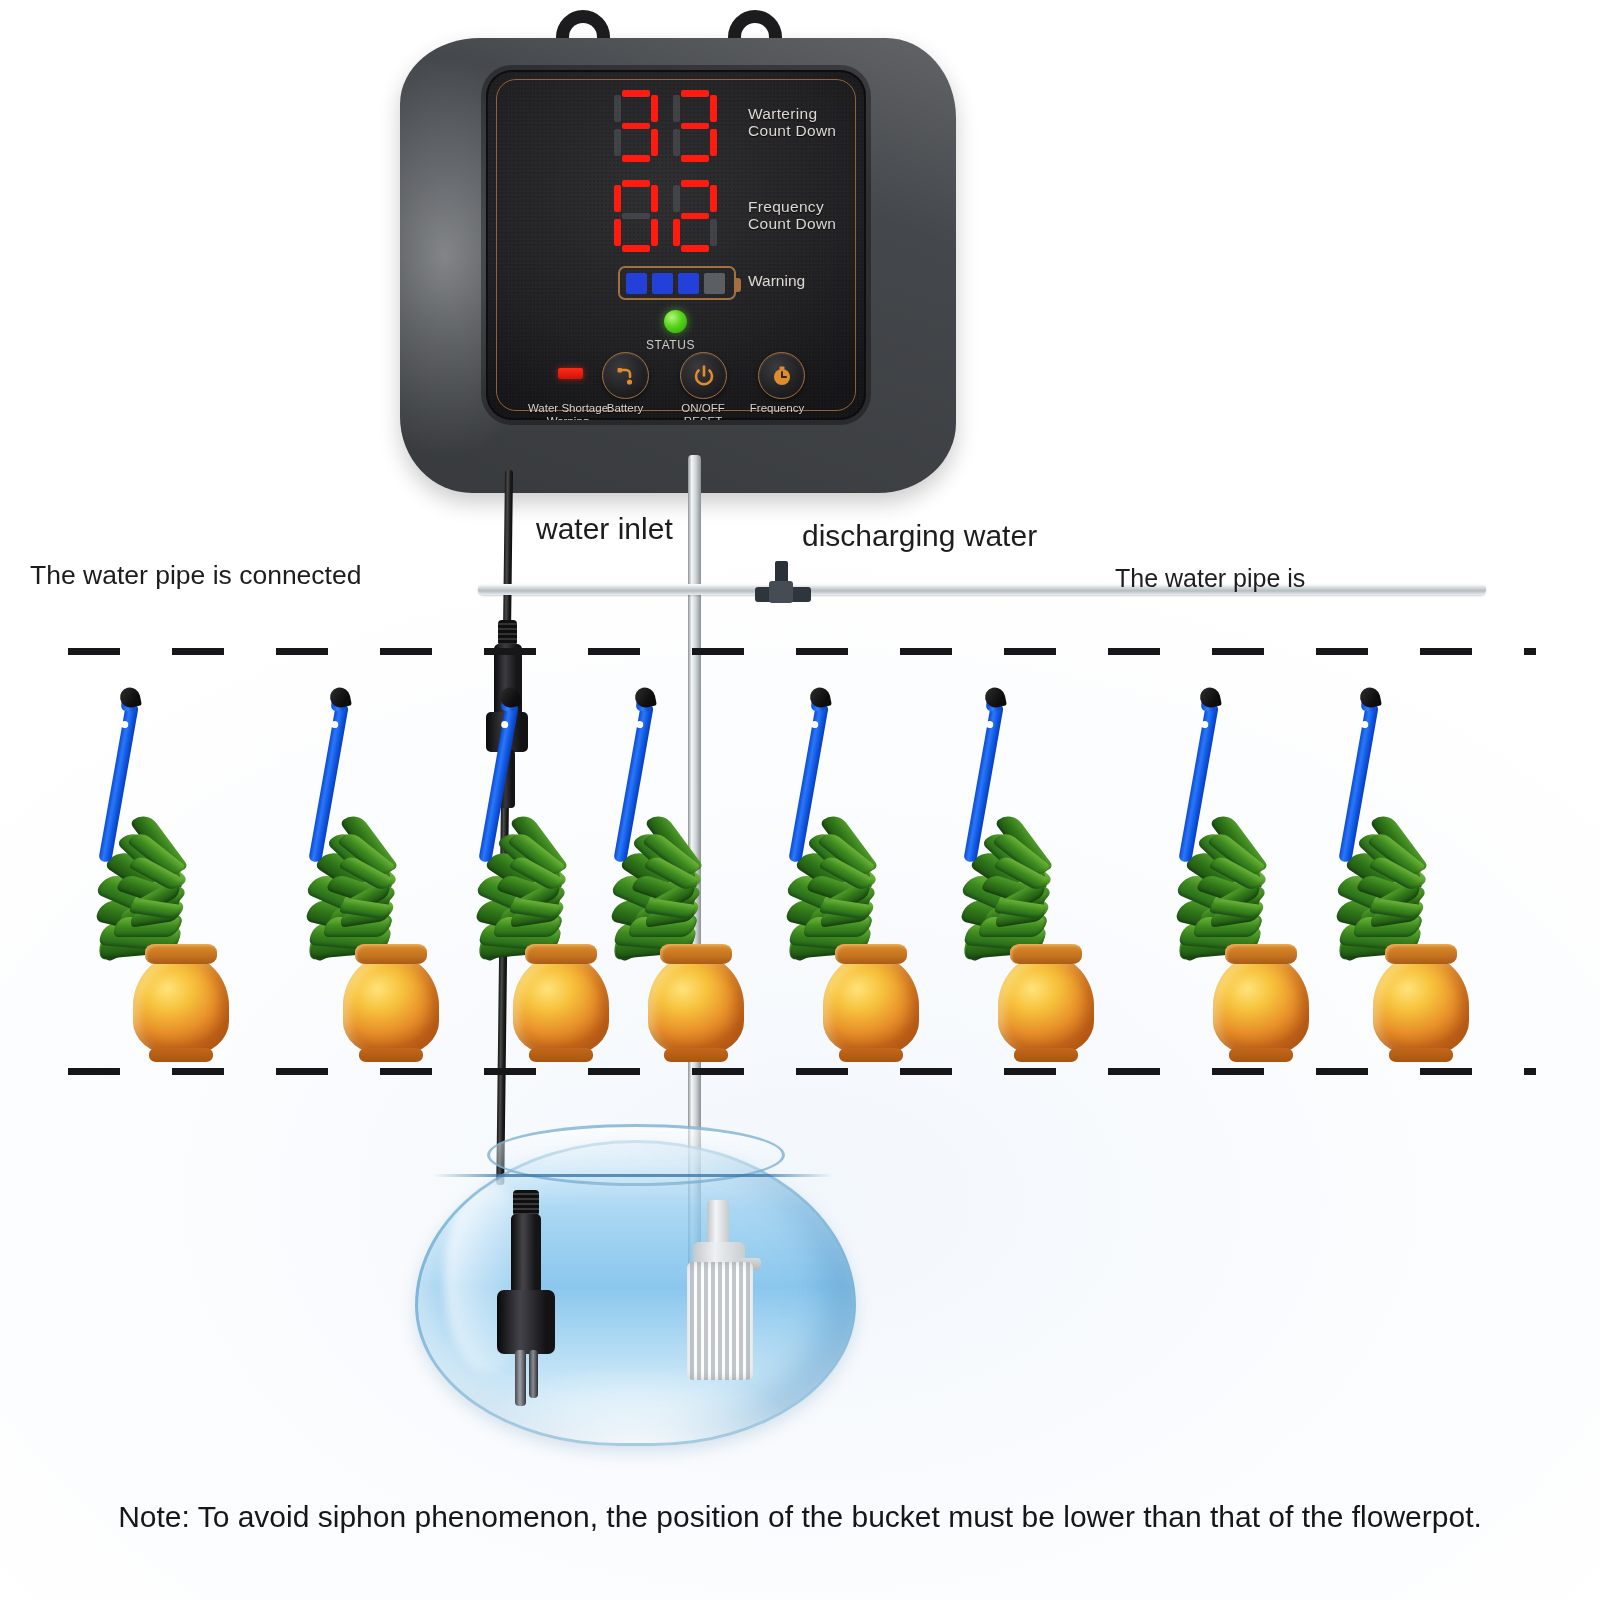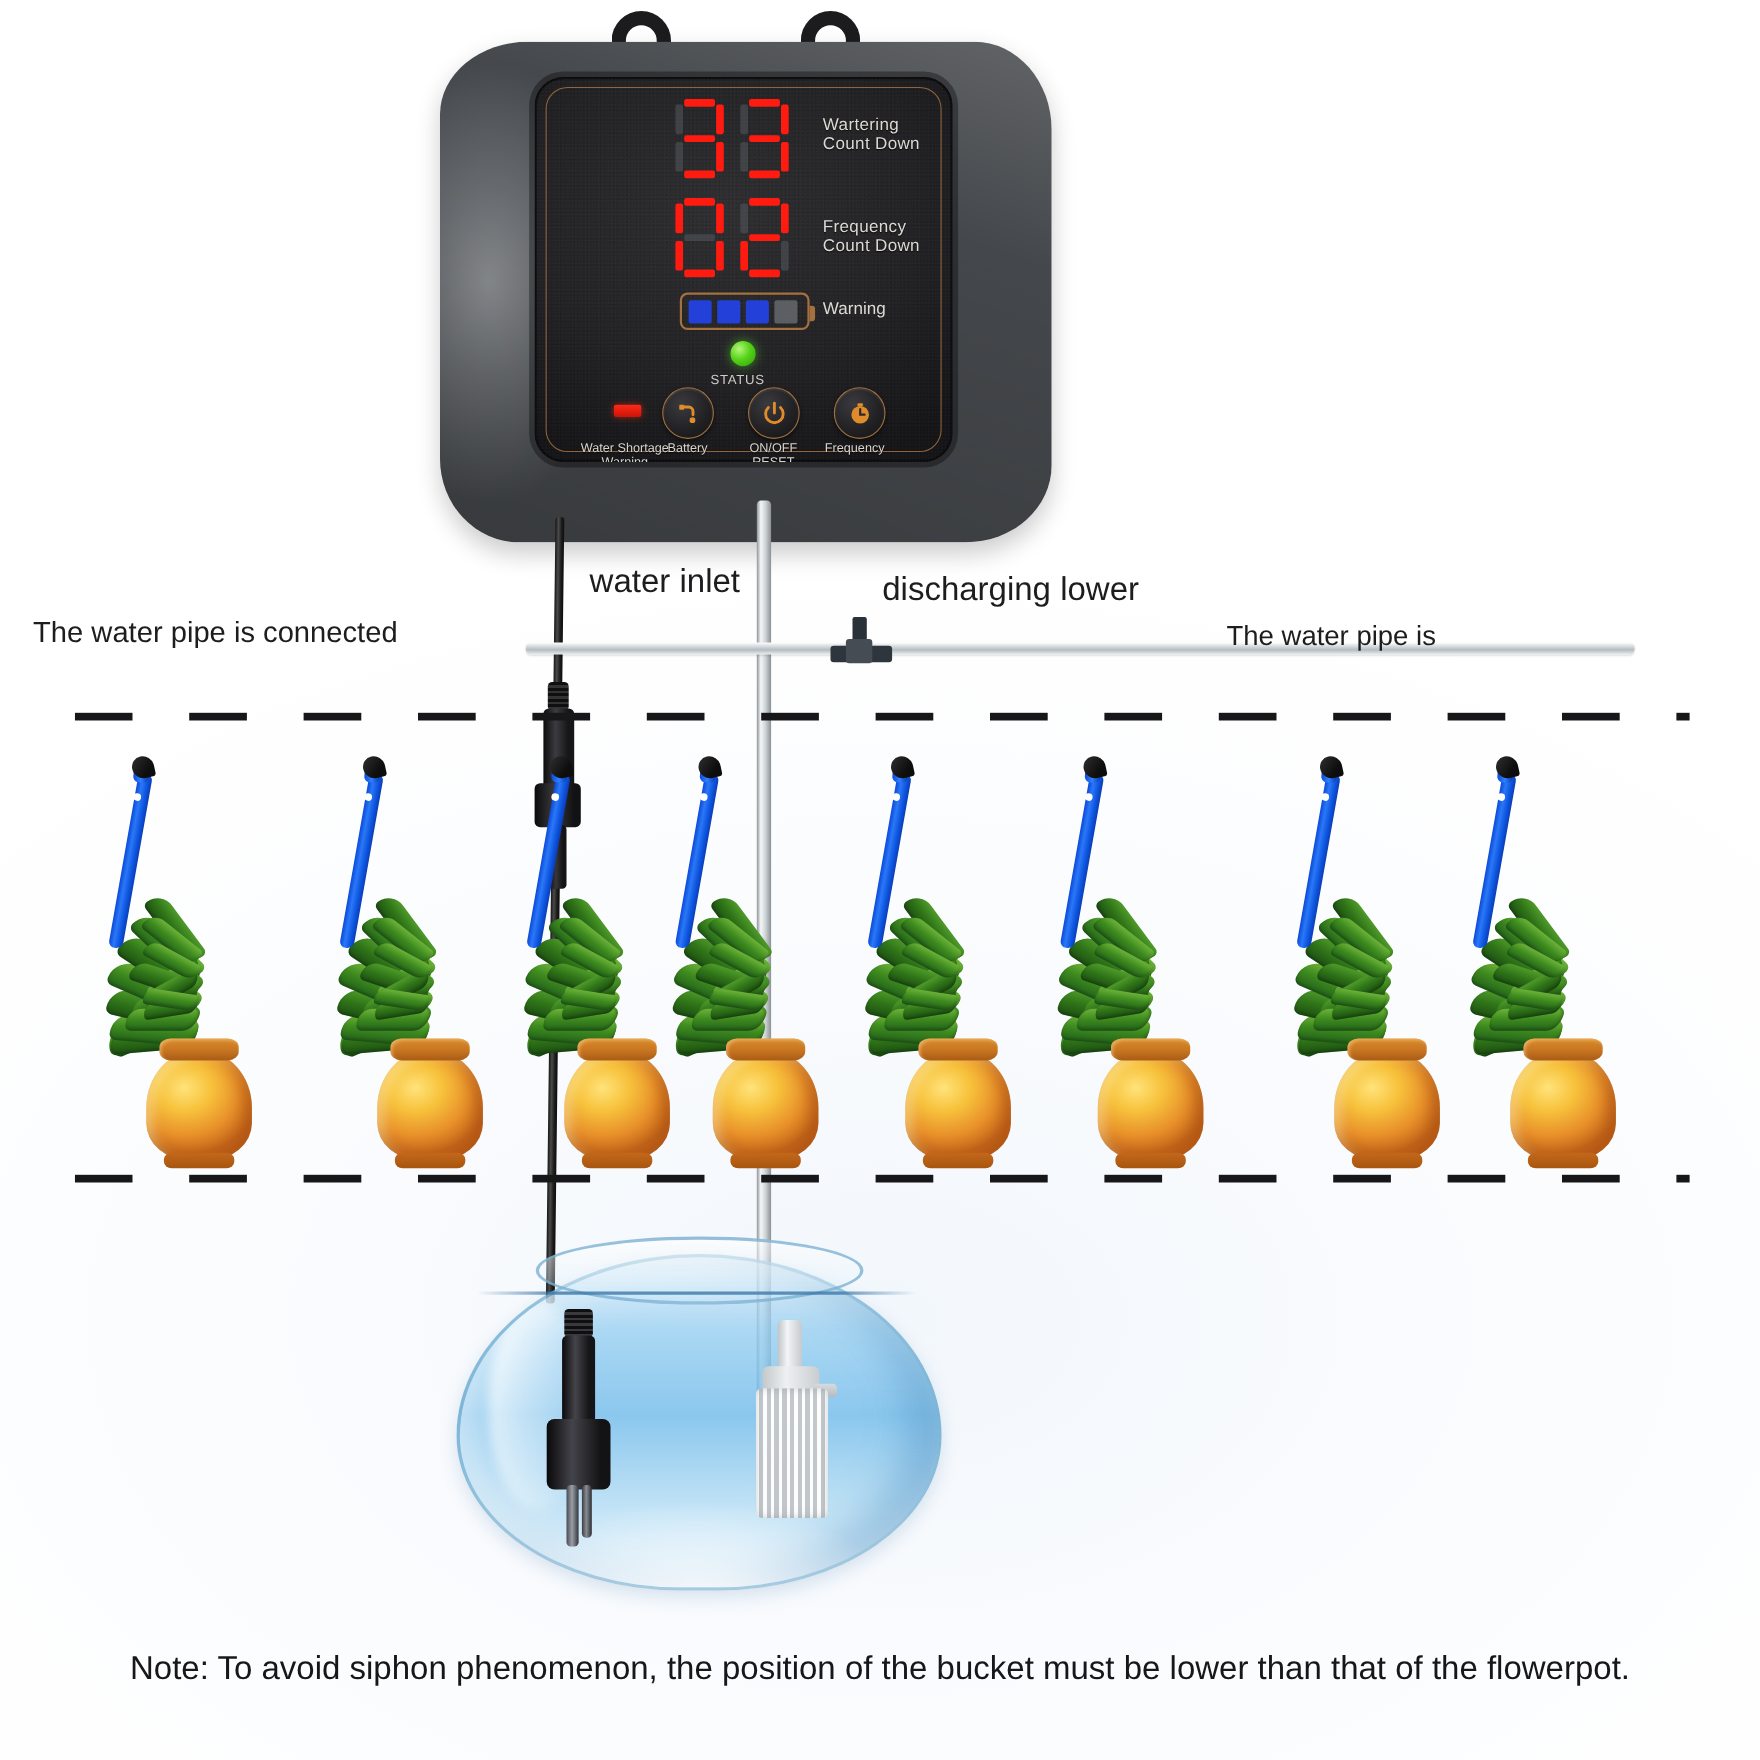--- a/index.html
+++ b/index.html
@@ -728,21 +728,21 @@
   </div>
   <div class="filter">
     <div class="neck"></div>
       <div class="shoulder"></div>
       <div class="spur"></div>
       <div class="mesh"></div>
   </div>
 </div>
 
 <div class="callout water-inlet">water inlet</div>
-<div class="callout discharging">discharging lower</div>
+<div class="callout discharging">discharging water</div>
 
 <div class="callout left-note">
   <div>The water pipe is connected</div>
 </div>
 <div class="callout right-note">
   <div>The water pipe is</div>
 </div>
 
 <div class="bottom-note">Note: To avoid siphon phenomenon, the position of the bucket must be lower than that of the flowerpot.</div>
 

